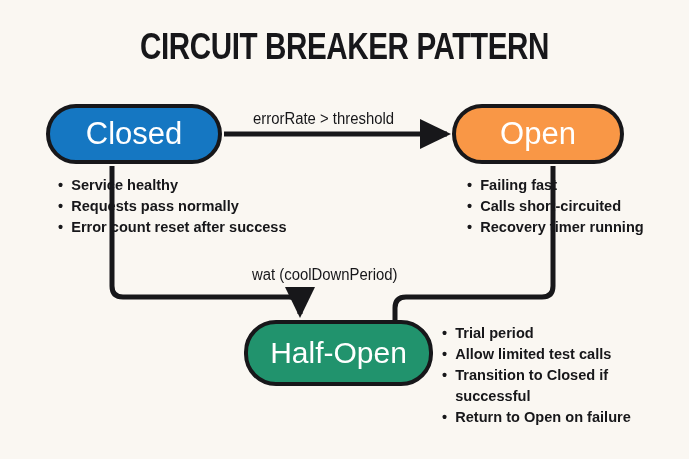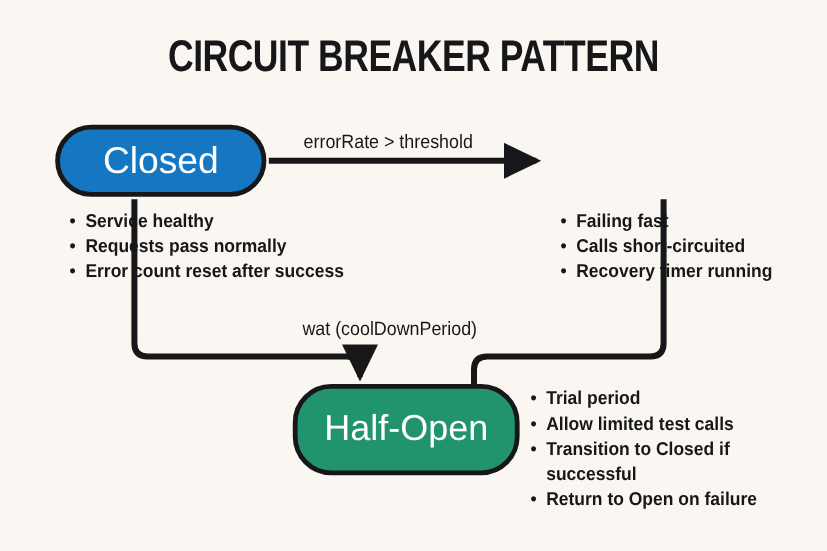--- a/index.html
+++ b/index.html
@@ -74,21 +74,21 @@
   #node-open {
     left: 452px;
     top: 104px;
     width: 172px;
     height: 60px;
   }
   #node-halfopen {
     left: 244px;
     top: 320px;
     width: 189px;
-    height: 76px;
+    height: 66px;
     font-size: 30px;
   }
 
   
   .edge-label {
     position: absolute;
     font-family: "Liberation Sans", sans-serif;
     font-size: 16px;
     color: #17171a;
     white-space: nowrap;
@@ -163,20 +163,23 @@
 
     <path d="M112,166 L112,286 Q112,297 123,297 L289,297 Q300,297 300,308 L300,314" fill="none" stroke="#17171a" stroke-width="5" stroke-linecap="butt" marker-end="url(#arrowhead)"></path>
 
     <path d="M553,166 L553,286 Q553,297 542,297 L406,297 Q395,297 395,308 L395,322" fill="none" stroke="#17171a" stroke-width="5" stroke-linecap="butt"></path>
   </svg>
 
   <div class="state-node" id="node-closed" style="background:#1577c2">
     <span>Closed</span>
   </div>
 
+  <div class="state-node" id="node-open" style="background:#f99746">
+    <span>Open</span>
+  </div>
 
   <div class="state-node" id="node-halfopen" style="background:#21936d">
     <span>Half-Open</span>
   </div>
 
   <div class="edge-label" id="label-error-rate">errorRate &gt; threshold</div>
 
   <div class="edge-label" id="label-cooldown">wat (coolDownPeriod)</div>
 
   <ul class="bullet-list" id="bullets-closed">

